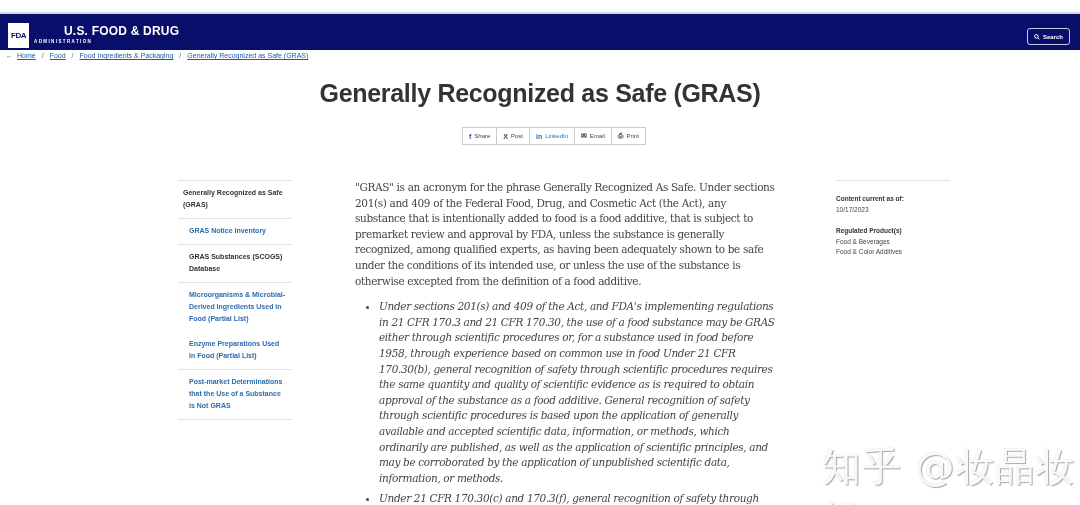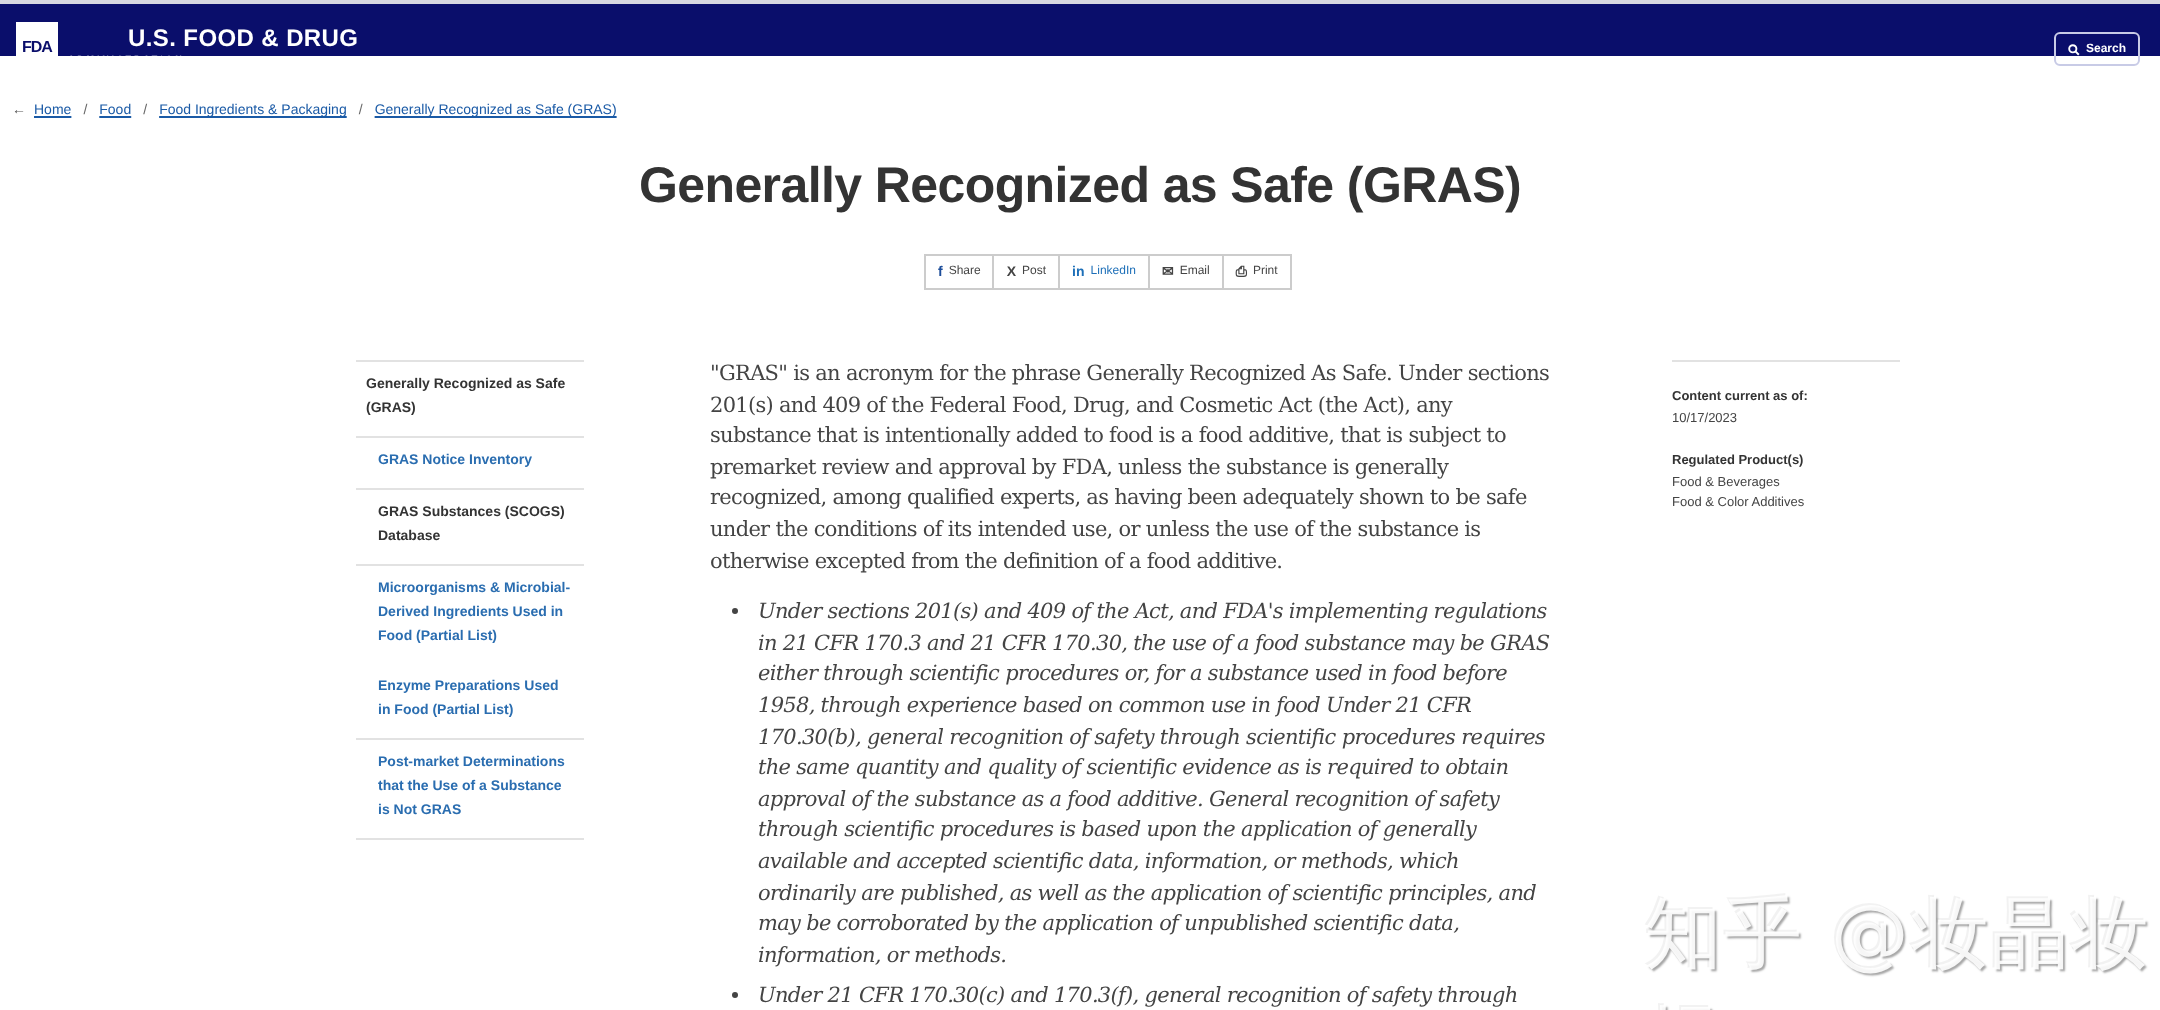--- a/index.html
+++ b/index.html
@@ -1,20 +1,20 @@
 <!DOCTYPE html>
 <html><head>
 <meta charset="utf-8">
 <style>
   * { box-sizing: border-box; margin: 0; padding: 0; }
   html, body { width: 1080px; height: 505px; overflow: hidden; background: #fff; }
   body { font-family: "Liberation Sans", sans-serif; color: #212121; position: relative; }
 
   .header {
-    position: absolute; left: 0; top: 0; width: 1080px; height: 28px;
+    position: absolute; left: 0; top: 12px; width: 1080px; height: 38px;
     background: #0a0e6b; border-top: 2px solid #d8d8e0;
   }
   .logo-box {
     position: absolute; left: 8px; top: 9px; width: 21px; height: 25px;
     background: #fff; color: #0a0e6b; font-size: 8px; font-weight: bold;
     display: flex; align-items: center; justify-content: center; letter-spacing: -0.5px;
   }
   .logo-title {
     position: absolute; left: 33px; top: 10px; color: #fff; font-weight: bold; font-size: 12px;
     letter-spacing: 0.2px;

